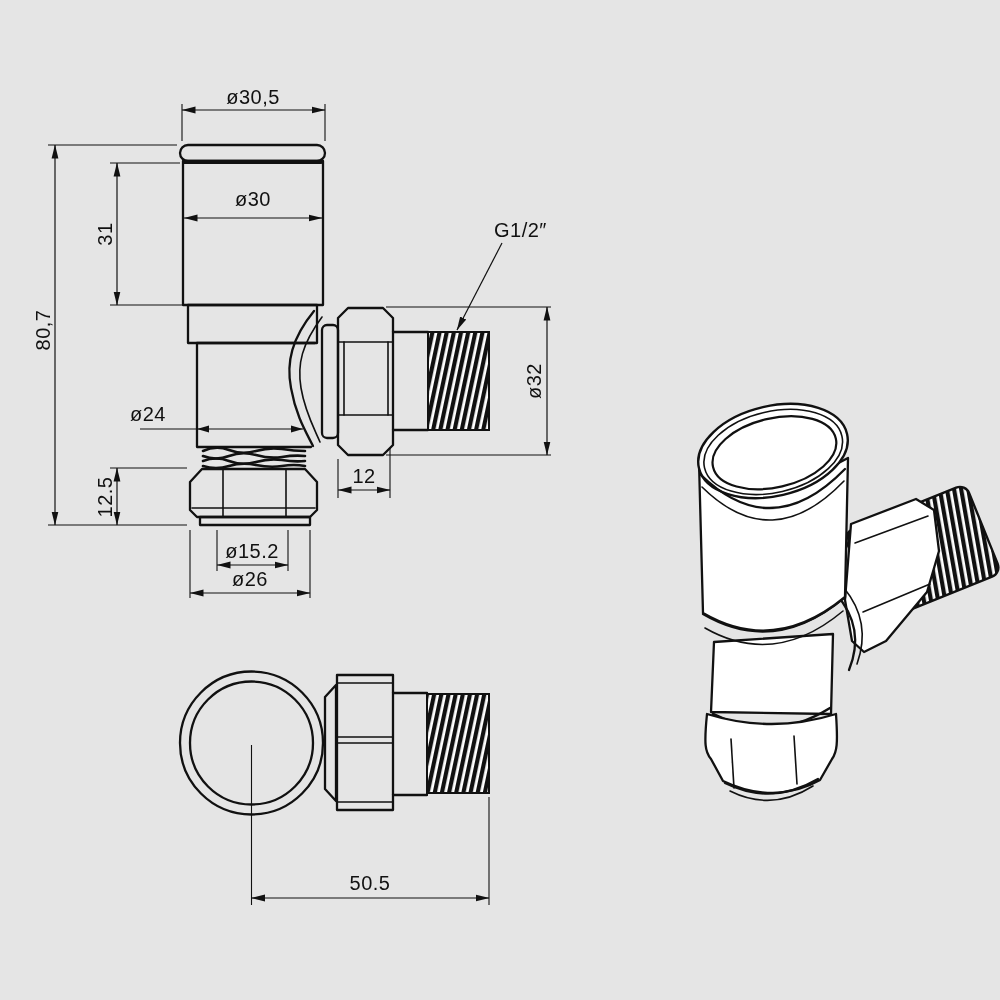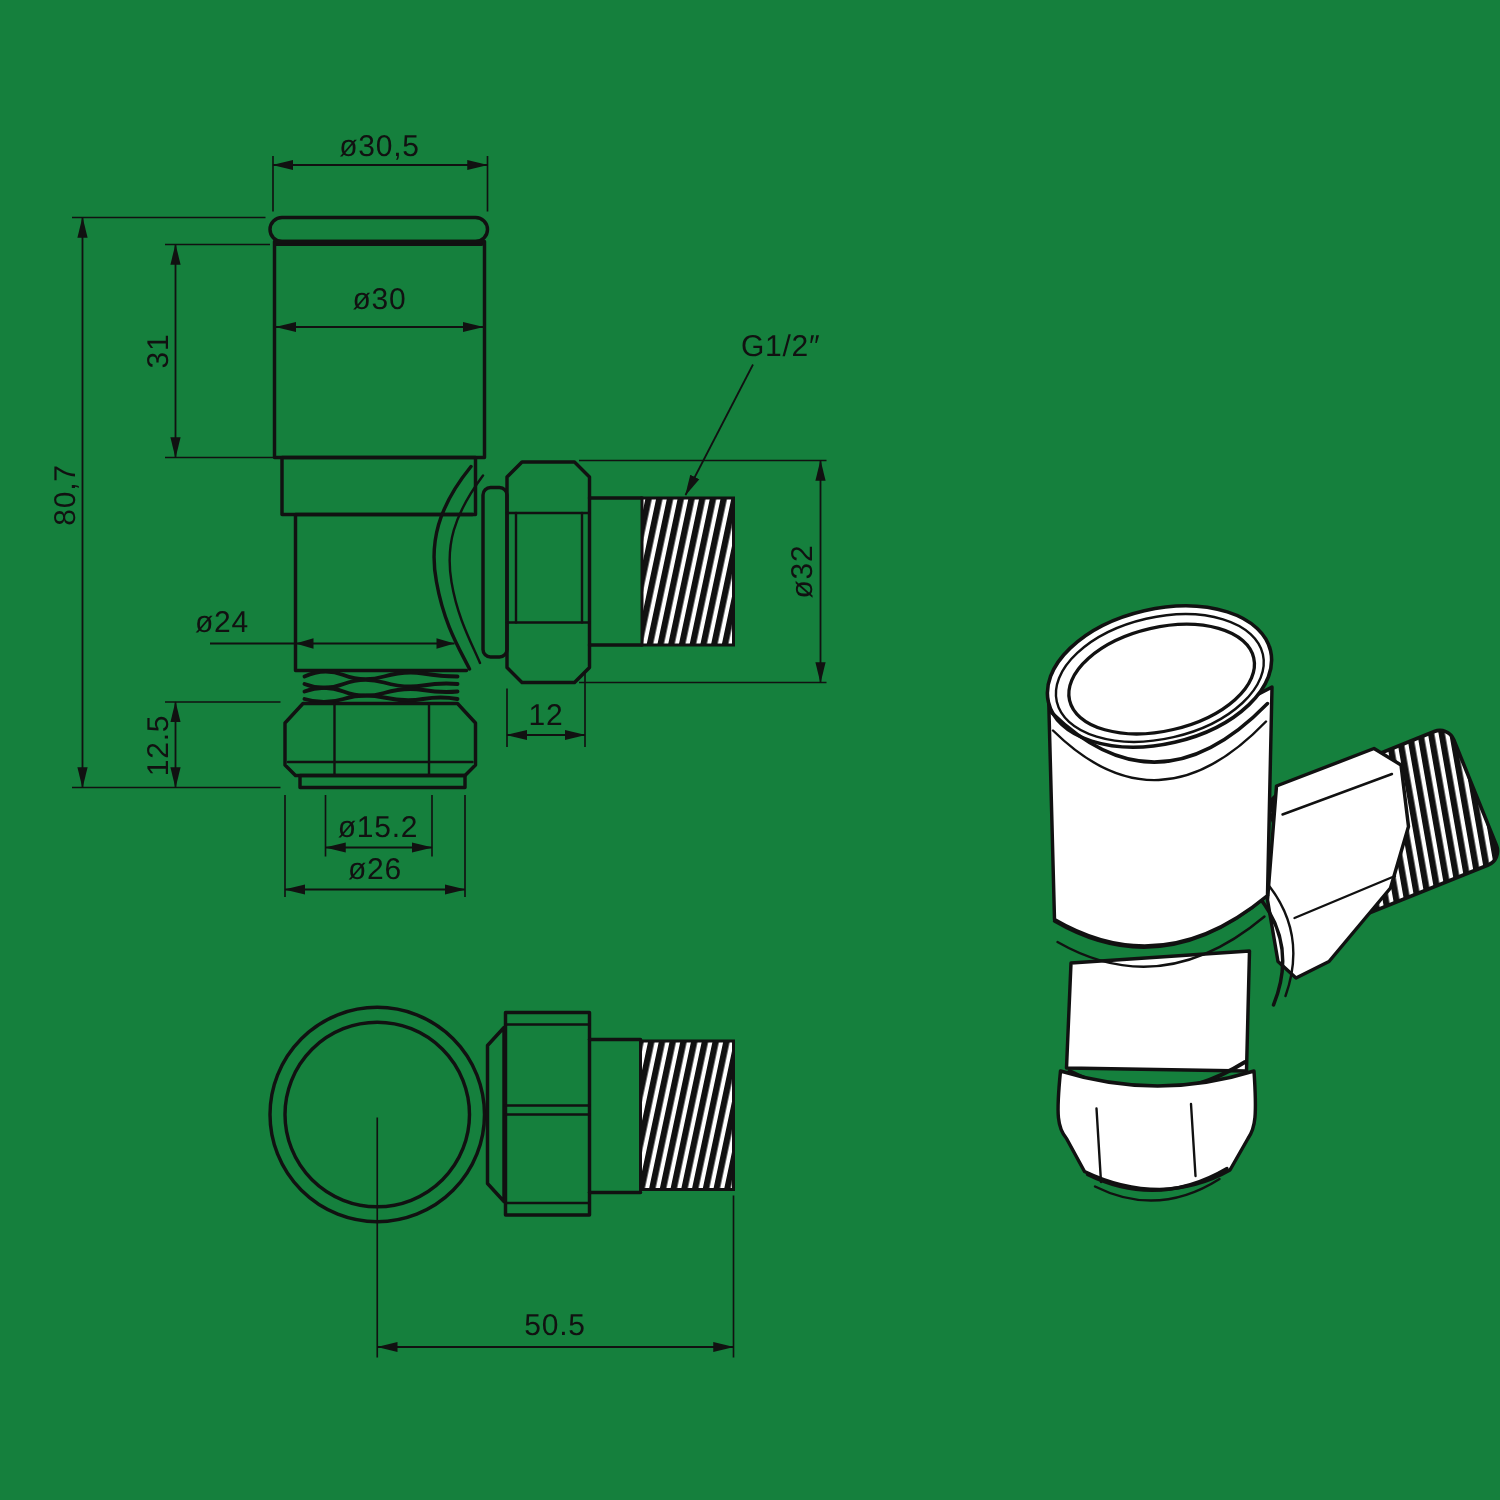--- a/index.html
+++ b/index.html
@@ -1,16 +1,16 @@
 <!DOCTYPE html>
 <html><head>
 <meta charset="utf-8">
 <style>
   html,body{margin:0;padding:0;background:#fff;}
-  .stage{width:1000px;height:1000px;background:#15803d;position:relative;overflow:hidden;}
+  .stage{width:1000px;height:1000px;background:#e5e5e5;position:relative;overflow:hidden;}
   svg{display:block;}
   svg text{font-family:"Liberation Sans","DejaVu Sans",sans-serif;font-size:20px;fill:#111;letter-spacing:.5px;}
   .outline{stroke:#111;stroke-width:2.3;fill:none;stroke-linecap:round;stroke-linejoin:round;}
   .outlineF{stroke:#111;stroke-width:2.3;fill:#fff;stroke-linecap:round;stroke-linejoin:round;}
   .inner{stroke:#111;stroke-width:1.6;fill:none;stroke-linecap:round;}
   .thick{stroke:#111;stroke-width:3;fill:none;stroke-linecap:round;}
   .dim{stroke:#111;stroke-width:1.2;fill:none;}
   .ext{stroke:#111;stroke-width:1.1;fill:none;}
   .wave{stroke:#111;stroke-width:2.6;fill:none;stroke-linecap:round;}
 </style>

